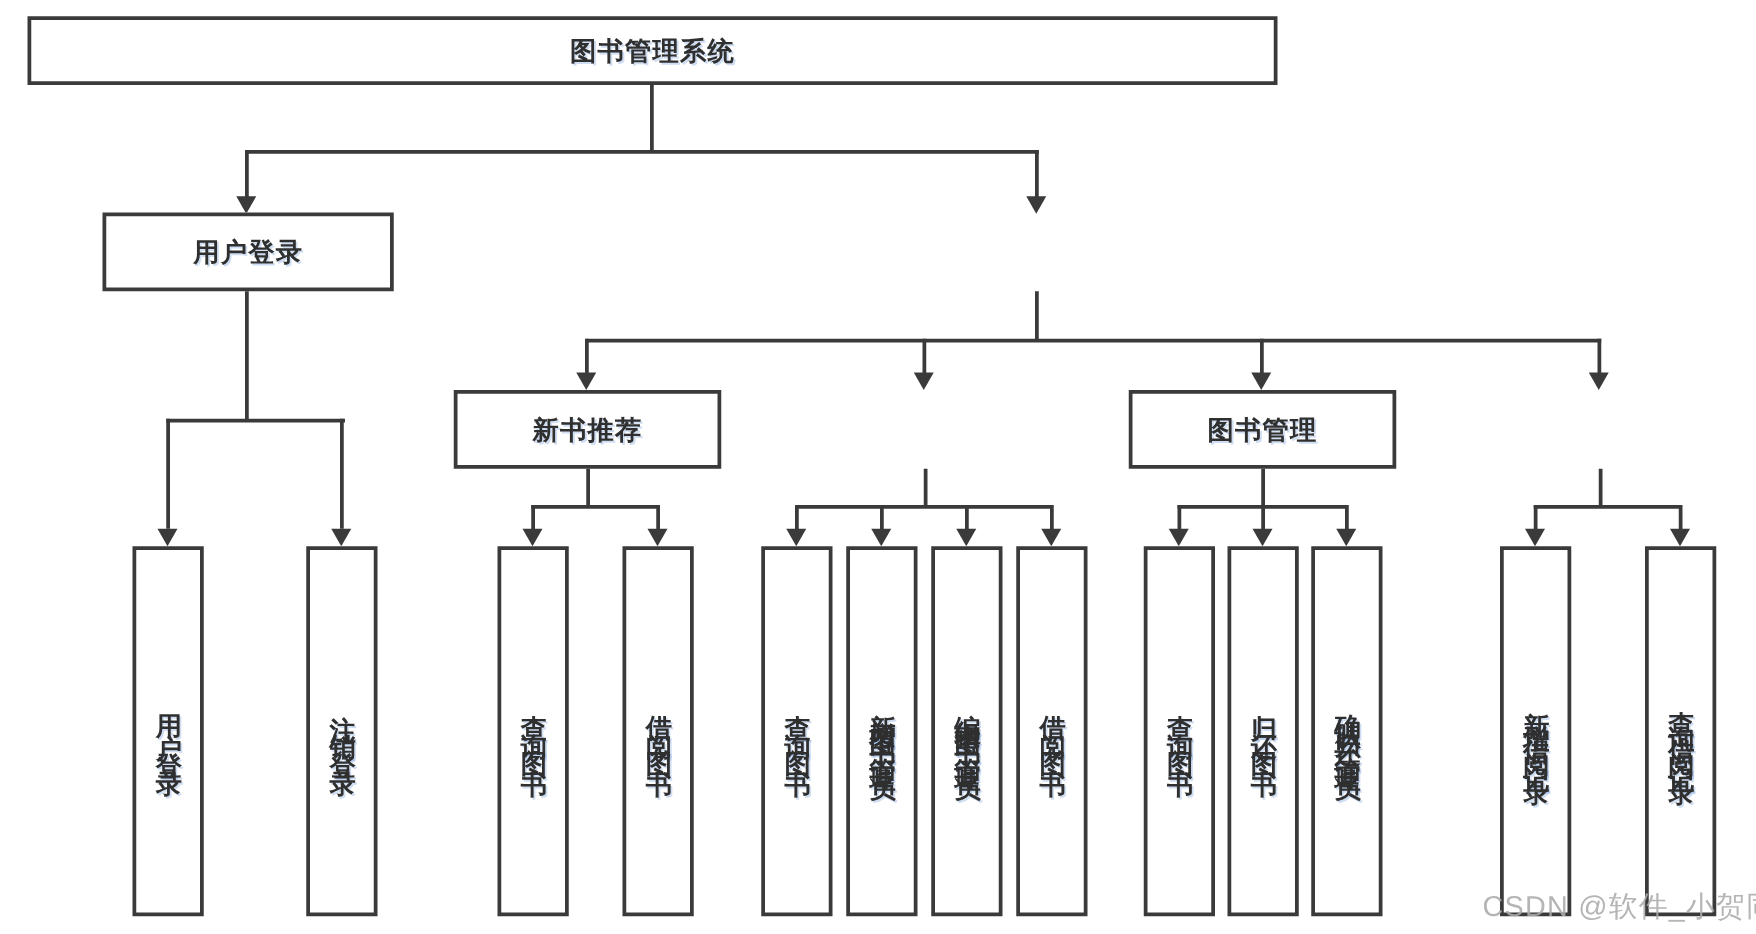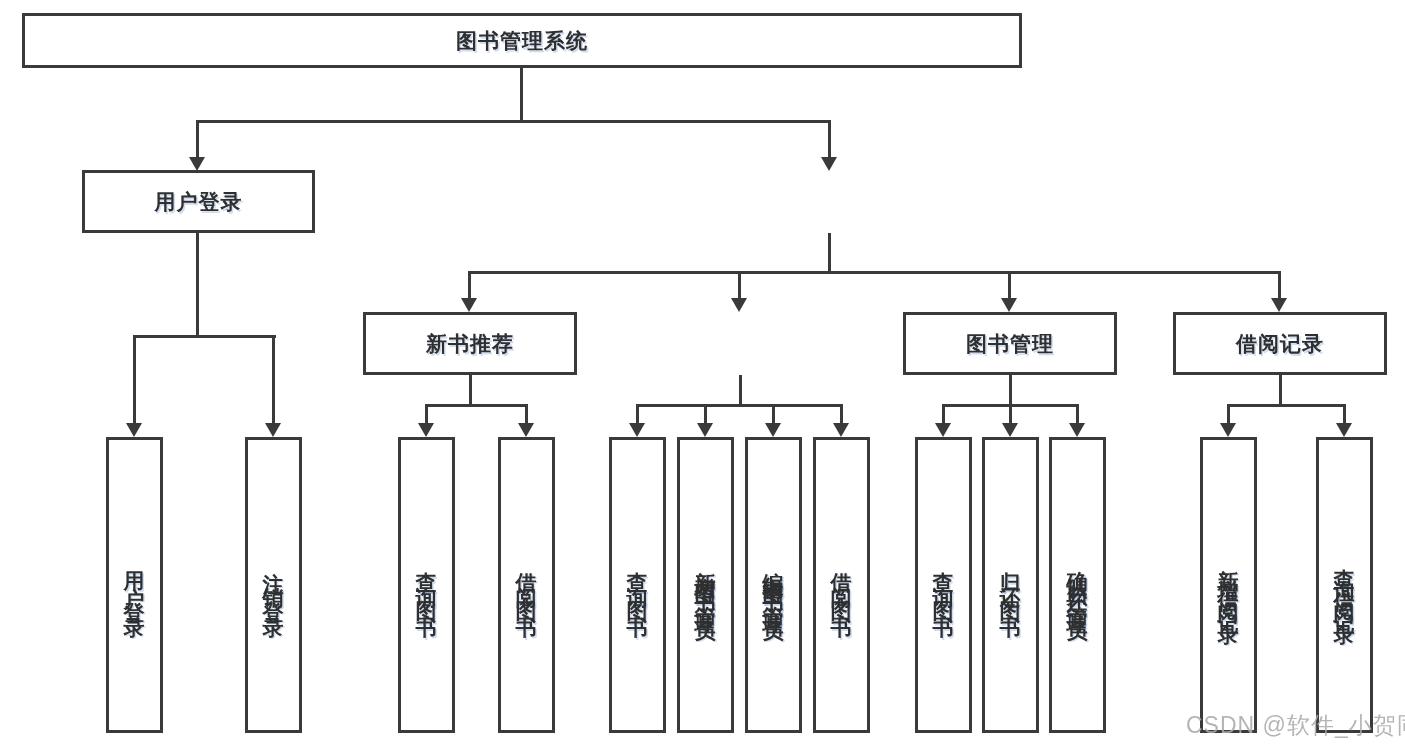--- a/index.html
+++ b/index.html
@@ -71,23 +71,20 @@
   <div class="vl" style="left:1008px;top:271px;height:28px;"></div>
   <div class="arr" style="left:1001px;top:298px;"></div>
   <div class="vl" style="left:1278px;top:271px;height:28px;"></div>
   <div class="arr" style="left:1271px;top:298px;"></div>
 
   <div class="box" style="left:363px;top:312px;width:214px;height:63px;">
     <span class="hlabel">新书推荐</span>
   </div>
   <div class="box" style="left:903px;top:312px;width:214px;height:63px;">
     <span class="hlabel">图书管理</span>
-  </div>
-  <div class="box" style="left:1173px;top:312px;width:214px;height:63px;">
-    <span class="hlabel">借阅记录</span>
   </div>
 
   <div class="vl" style="left:469px;top:375px;height:31px;"></div>
   <div class="hl" style="left:425px;top:404px;width:102px;"></div>
   <div class="vl" style="left:425px;top:404px;height:20px;"></div>
   <div class="arr" style="left:418px;top:423px;"></div>
   <div class="vl" style="left:525px;top:404px;height:20px;"></div>
   <div class="arr" style="left:518px;top:423px;"></div>
 
   <div class="vl" style="left:739px;top:375px;height:31px;"></div>

